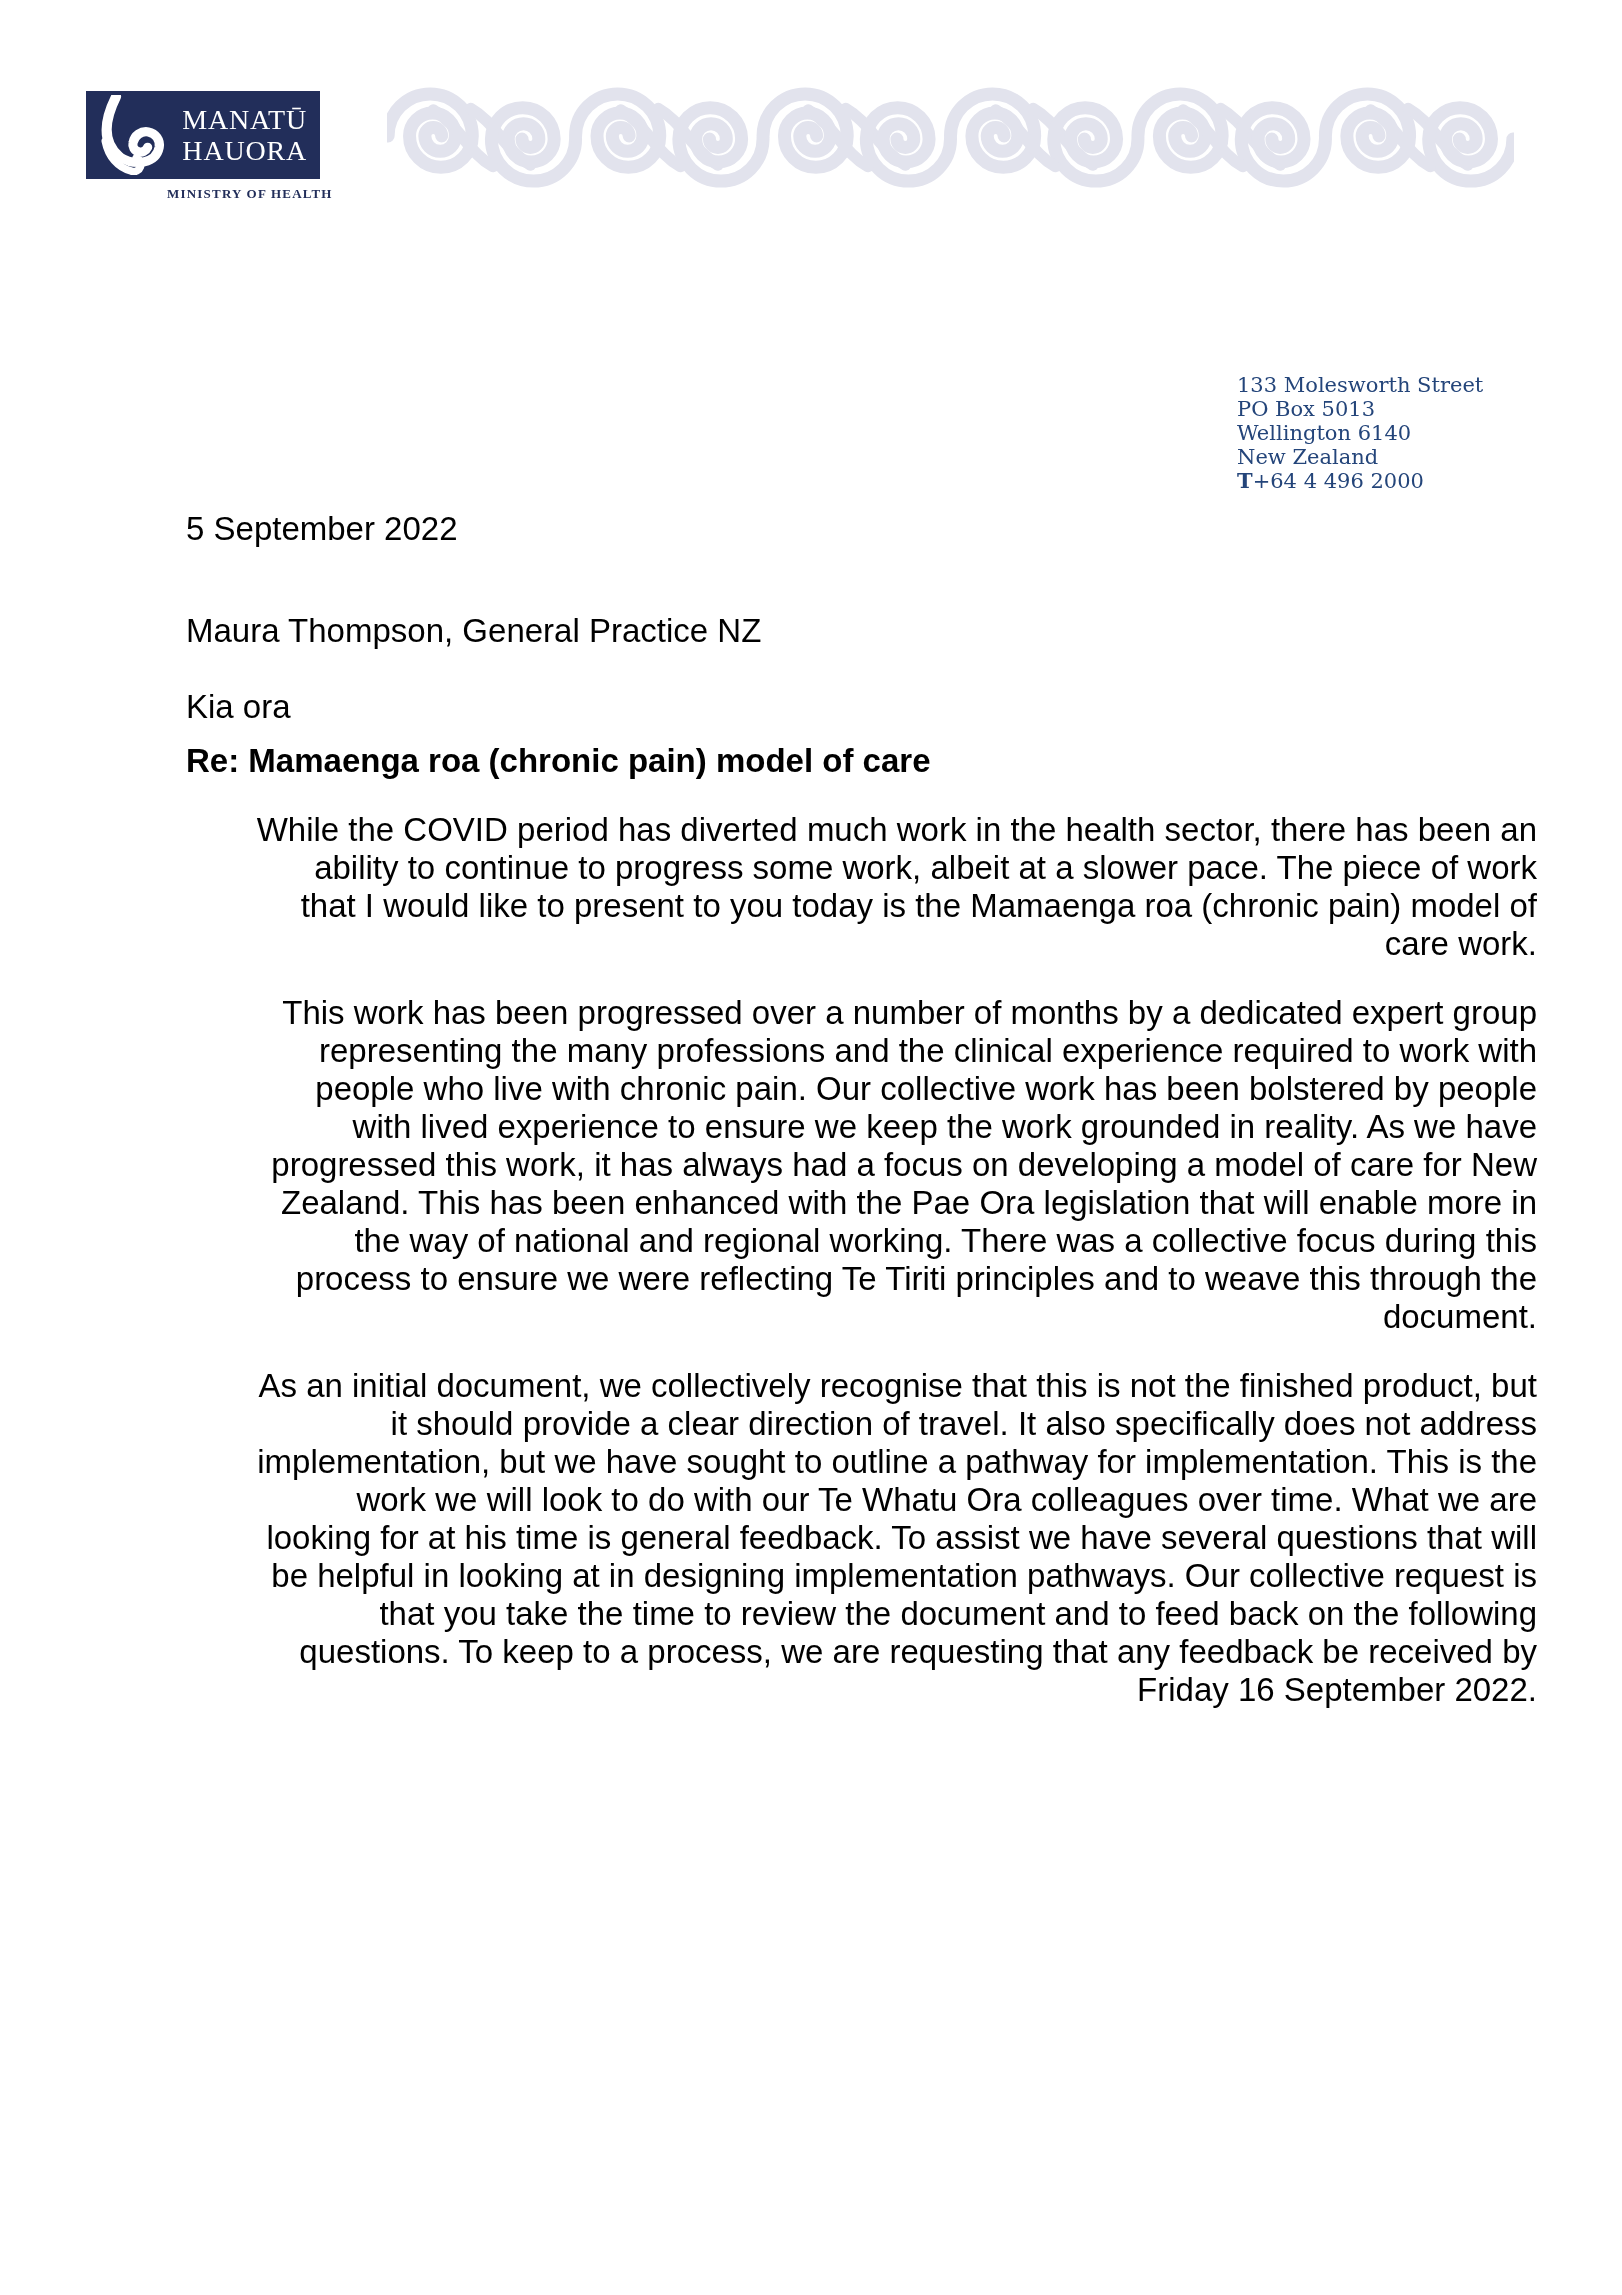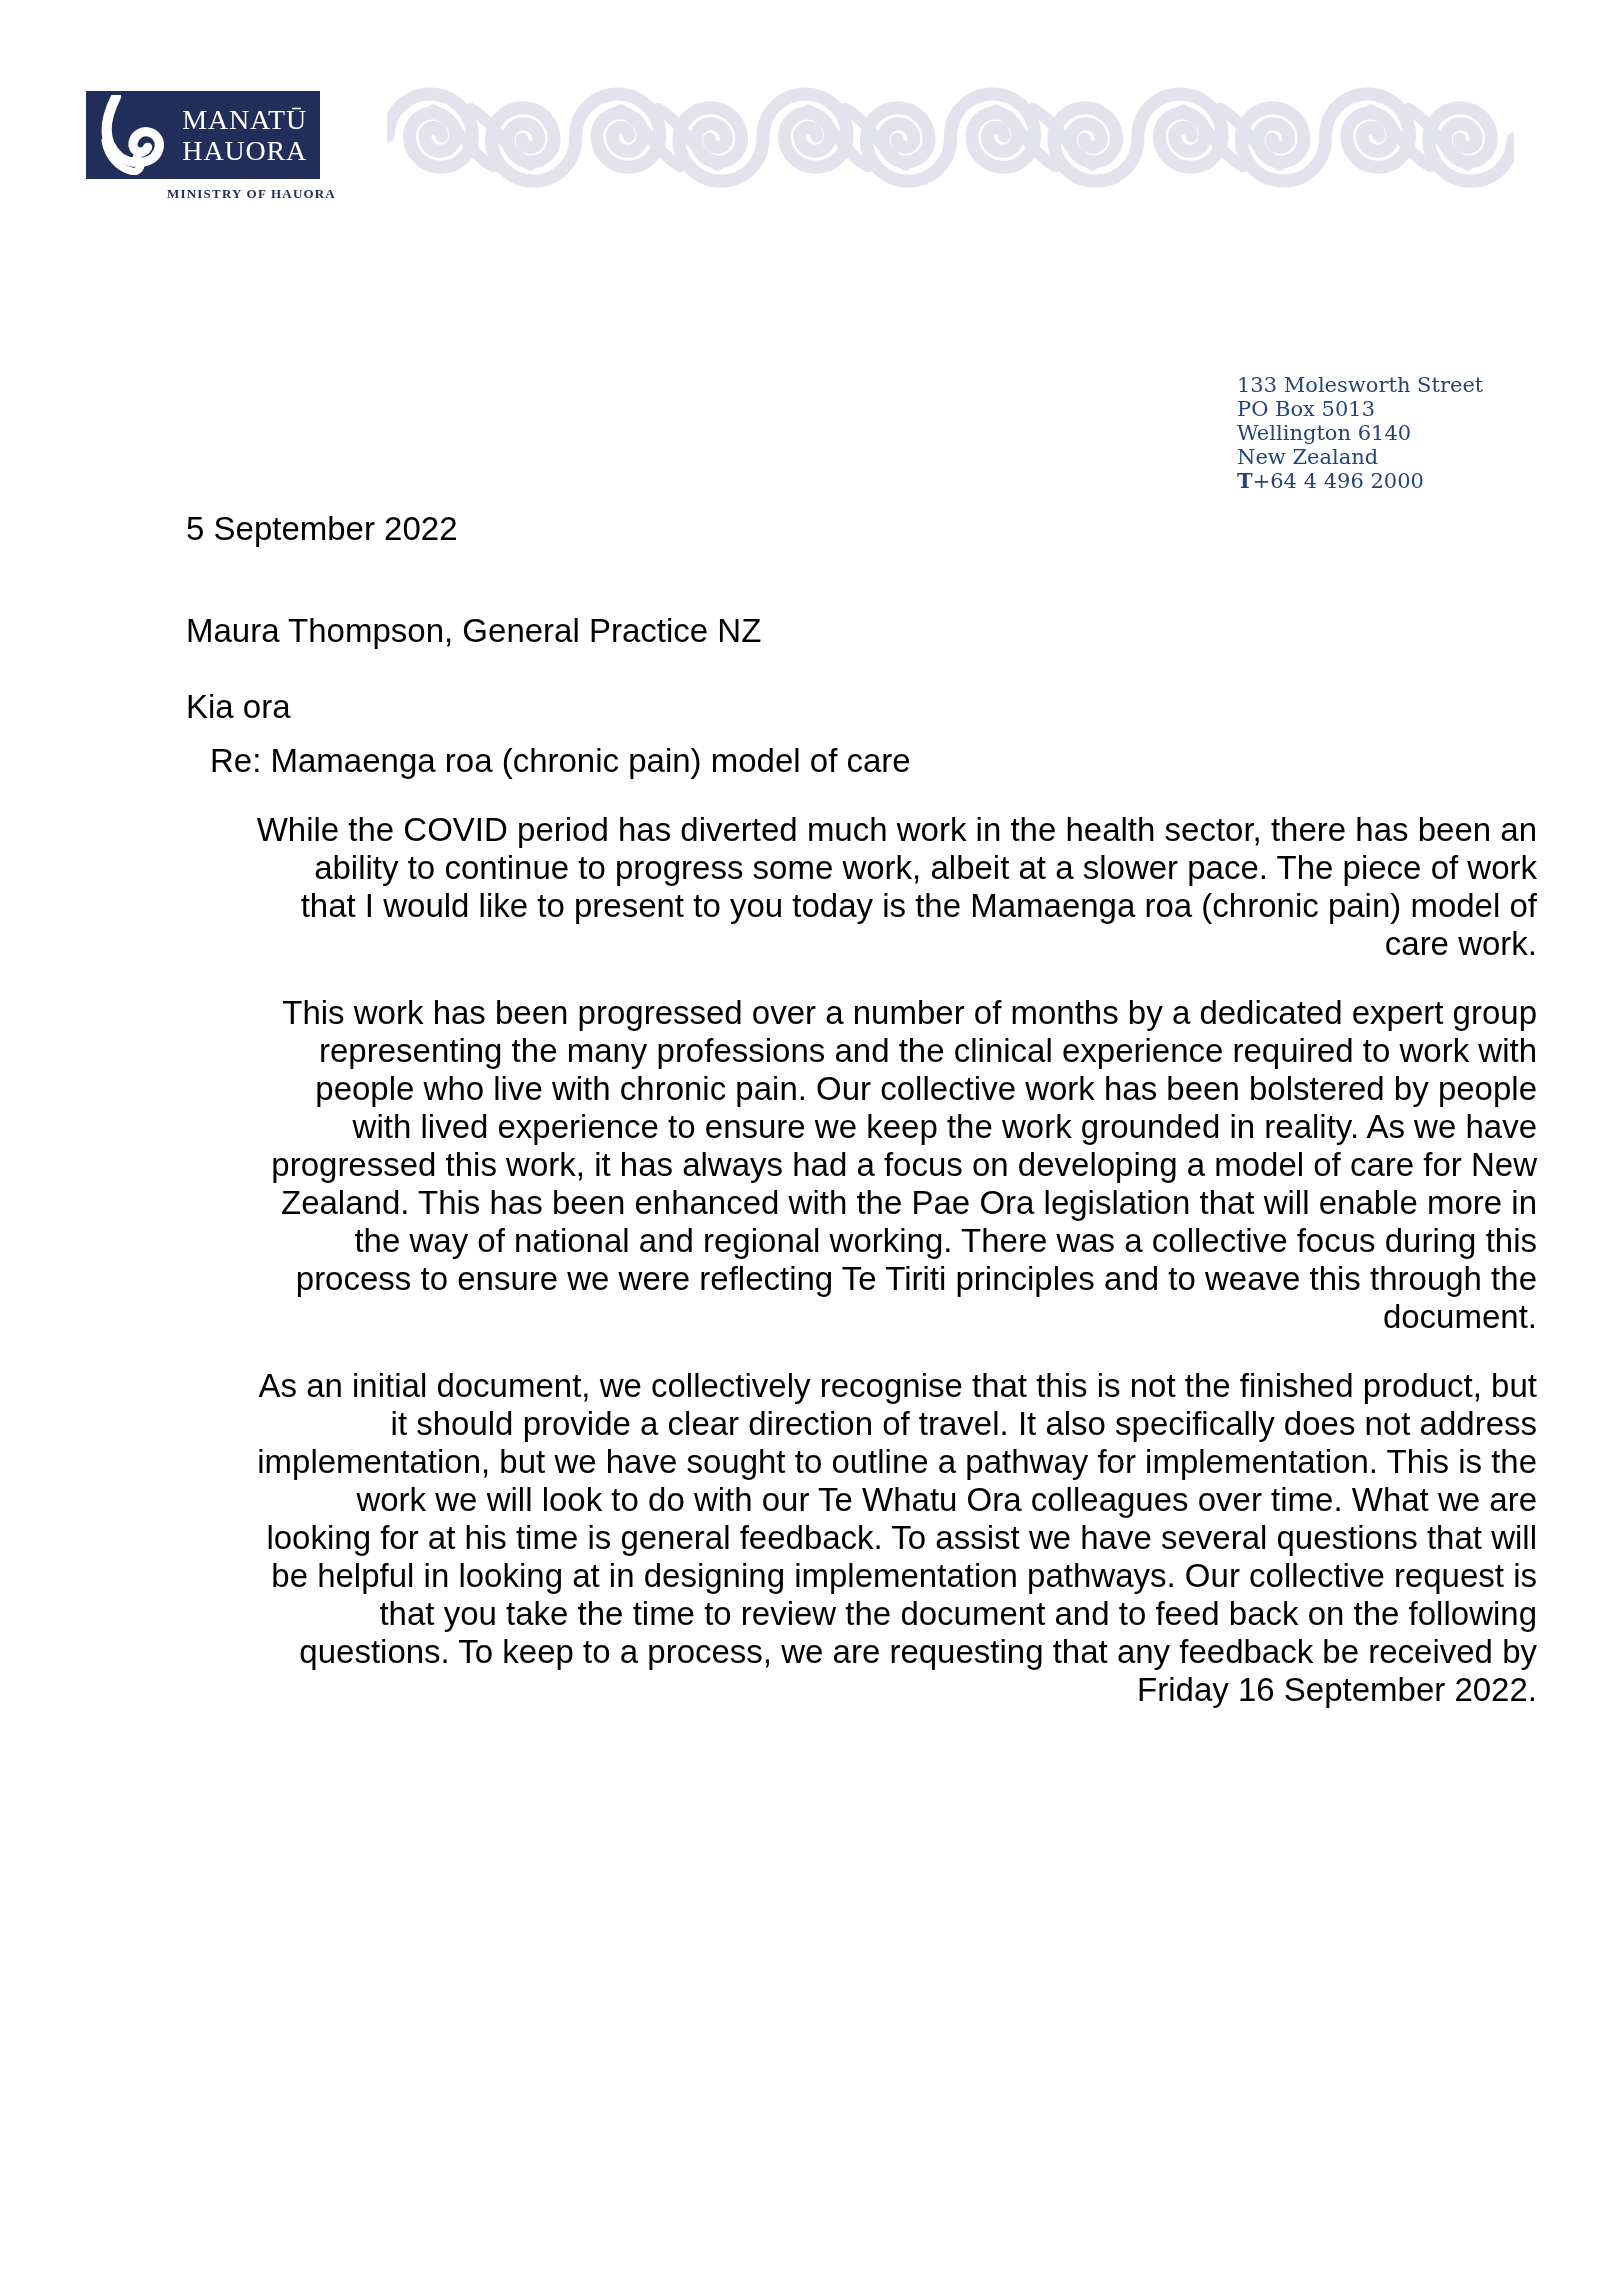--- a/index.html
+++ b/index.html
@@ -71,21 +71,21 @@
     left: 186px; top: 510px;
     width: 1351px;
     font-size: 33px;
     line-height: 38px;
   }
   .letter-line { margin: 0; }
   .date-line       { margin-bottom: 64px; }
   .recipient-line  { margin-bottom: 38px; }
   .delivery-line   { margin-bottom: 77px; }
   .salutation-line { margin-bottom: 16px; }
-  .subject-line    { font-weight: normal; margin-bottom: 31px; margin-left: 24px; }
+  .subject-line    { font-weight: bold; margin-bottom: 31px; }
   .para {
     margin: 0 0 31px 0;
     white-space: pre-line;
     text-align: right;
   }
   .para:last-child { margin-bottom: 0; }
 </style>
 </head>
 <body>
 
@@ -99,21 +99,21 @@
           <path d="M 34,80 C 56,94 82,88 86,68 A 17,17 0 0 0 52,62 A 10,10 0 0 0 71,68" stroke-width="12"></path>
           <path d="M 16,60 C 20,80 32,94 50,99 A 9,9 0 0 0 56,82" stroke-width="10"></path>
         </g>
       </svg>
     </div>
     <div class="logo-text">
       <div>MANATŪ</div>
       <div>HAUORA</div>
     </div>
   </div>
-  <div class="ministry-subtitle">MINISTRY OF HAUORA</div>
+  <div class="ministry-subtitle">MINISTRY OF HEALTH</div>
 
   <div class="koru-band">
     <svg width="1127" height="101" viewBox="0 0 1470 132">
       <defs>
         <g id="koruSpiral" fill="none" stroke="#E2E3ED" stroke-width="17" stroke-linecap="round">
           <path d="M 0,66 A 55,55 0 0 1 110,66 A 41,41 0 0 1 28,66 A 30,30 0 0 1 88,66 A 20,20 0 0 1 48,66 A 11,11 0 0 1 70,66"></path>
           <path d="M 108,30 C 140,48 152,84 186,104" stroke-width="15"></path>
         </g>
       </defs>
       <use href="#koruSpiral" transform="translate(0,-2)"></use>

